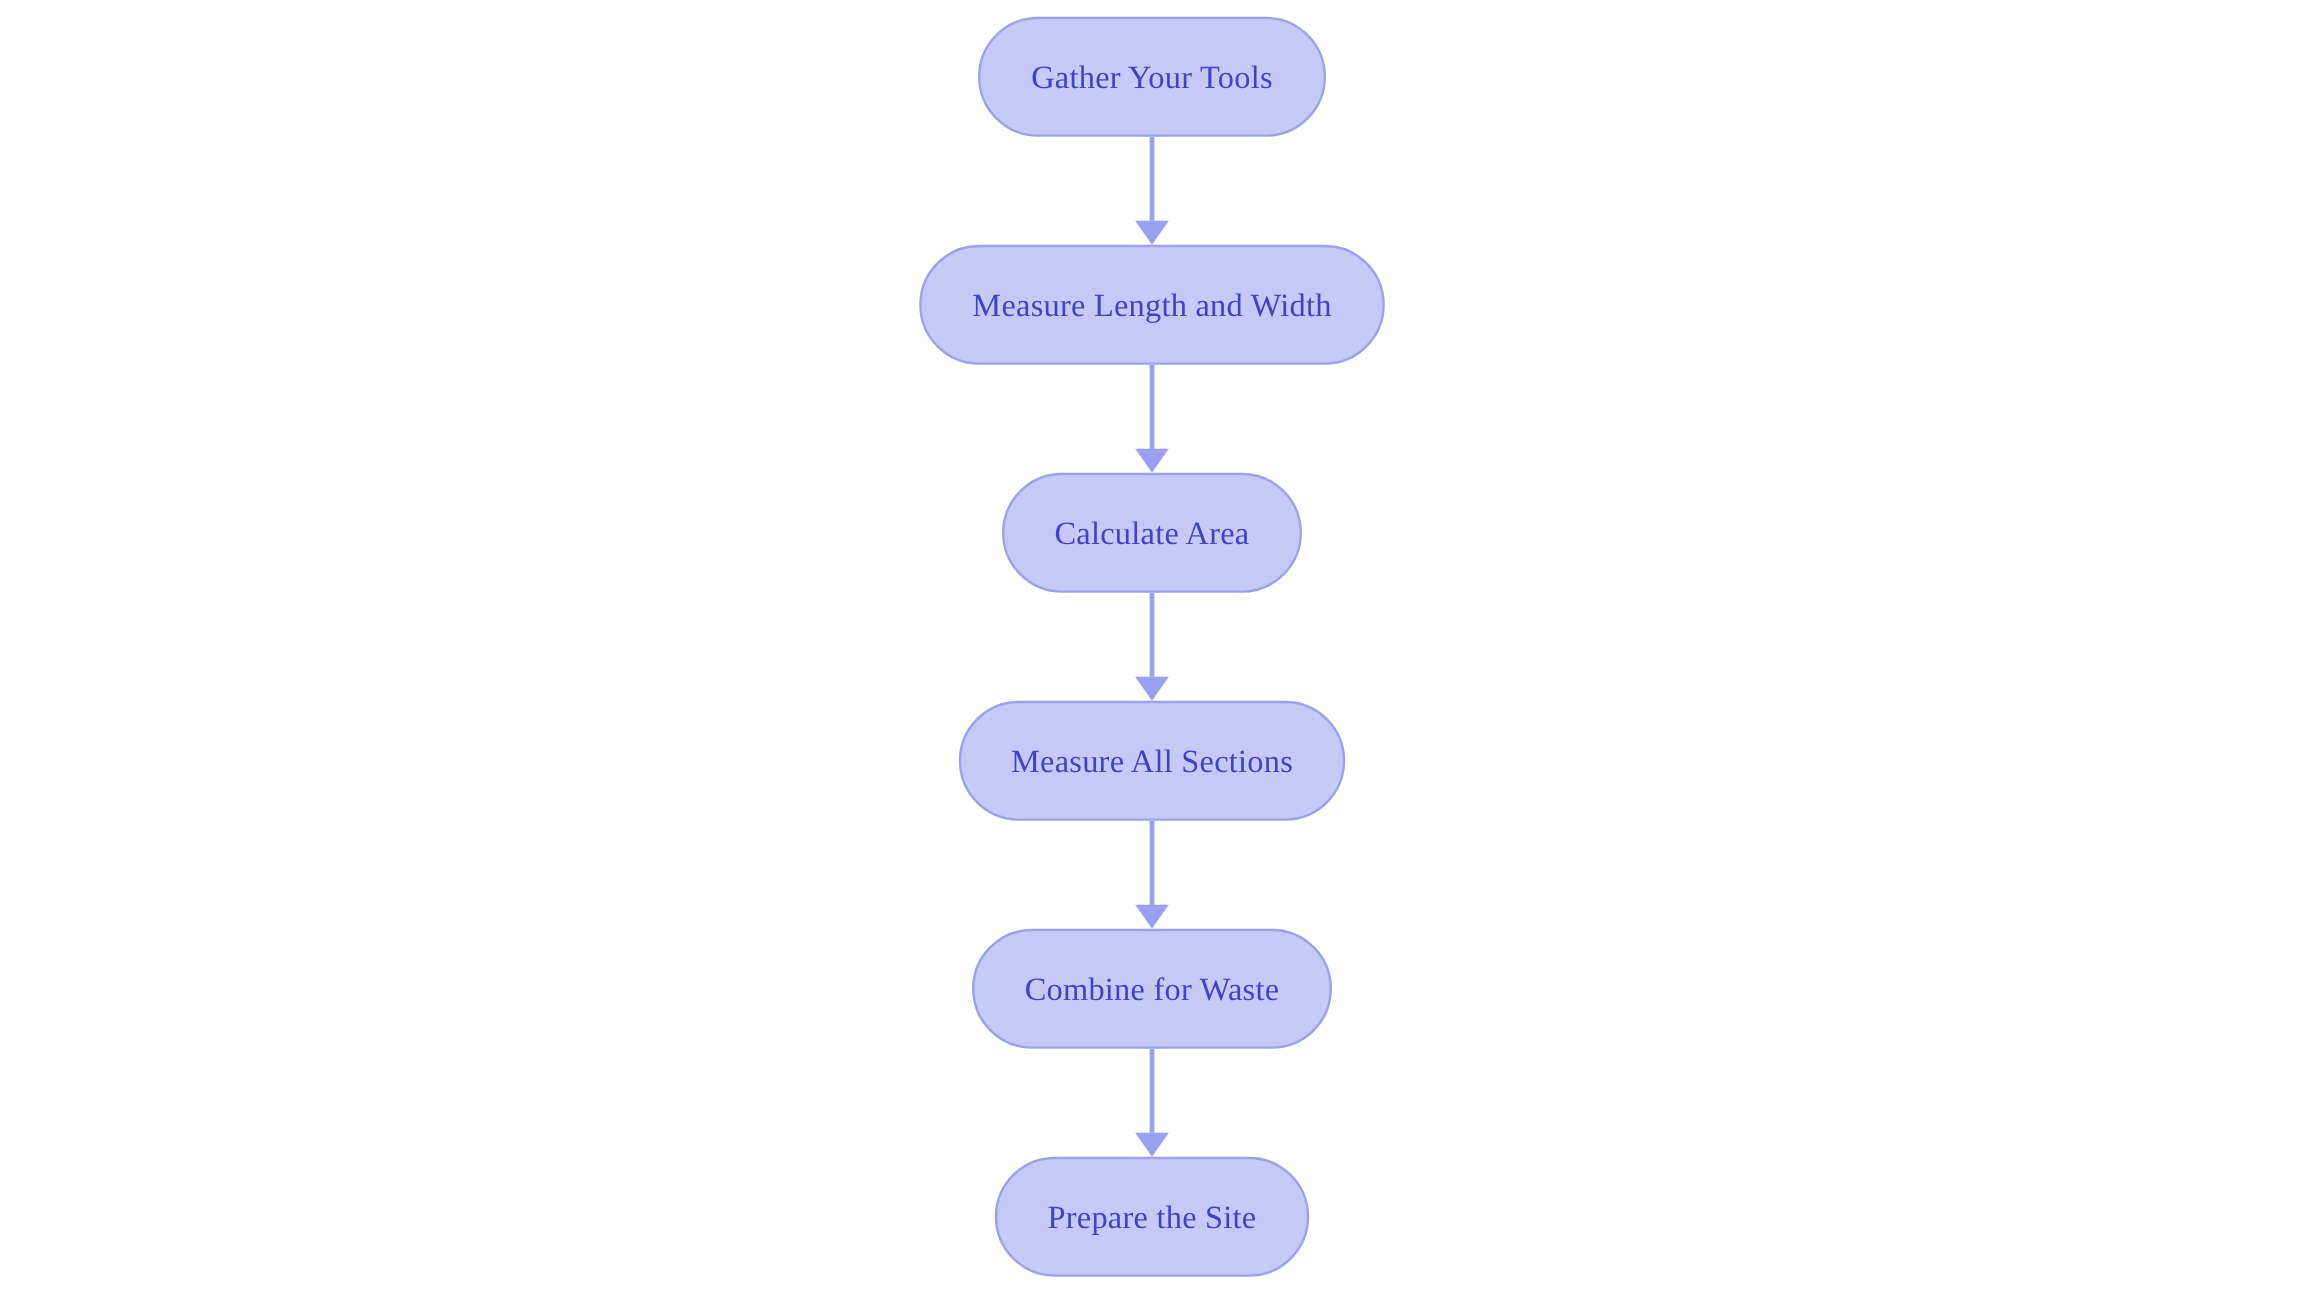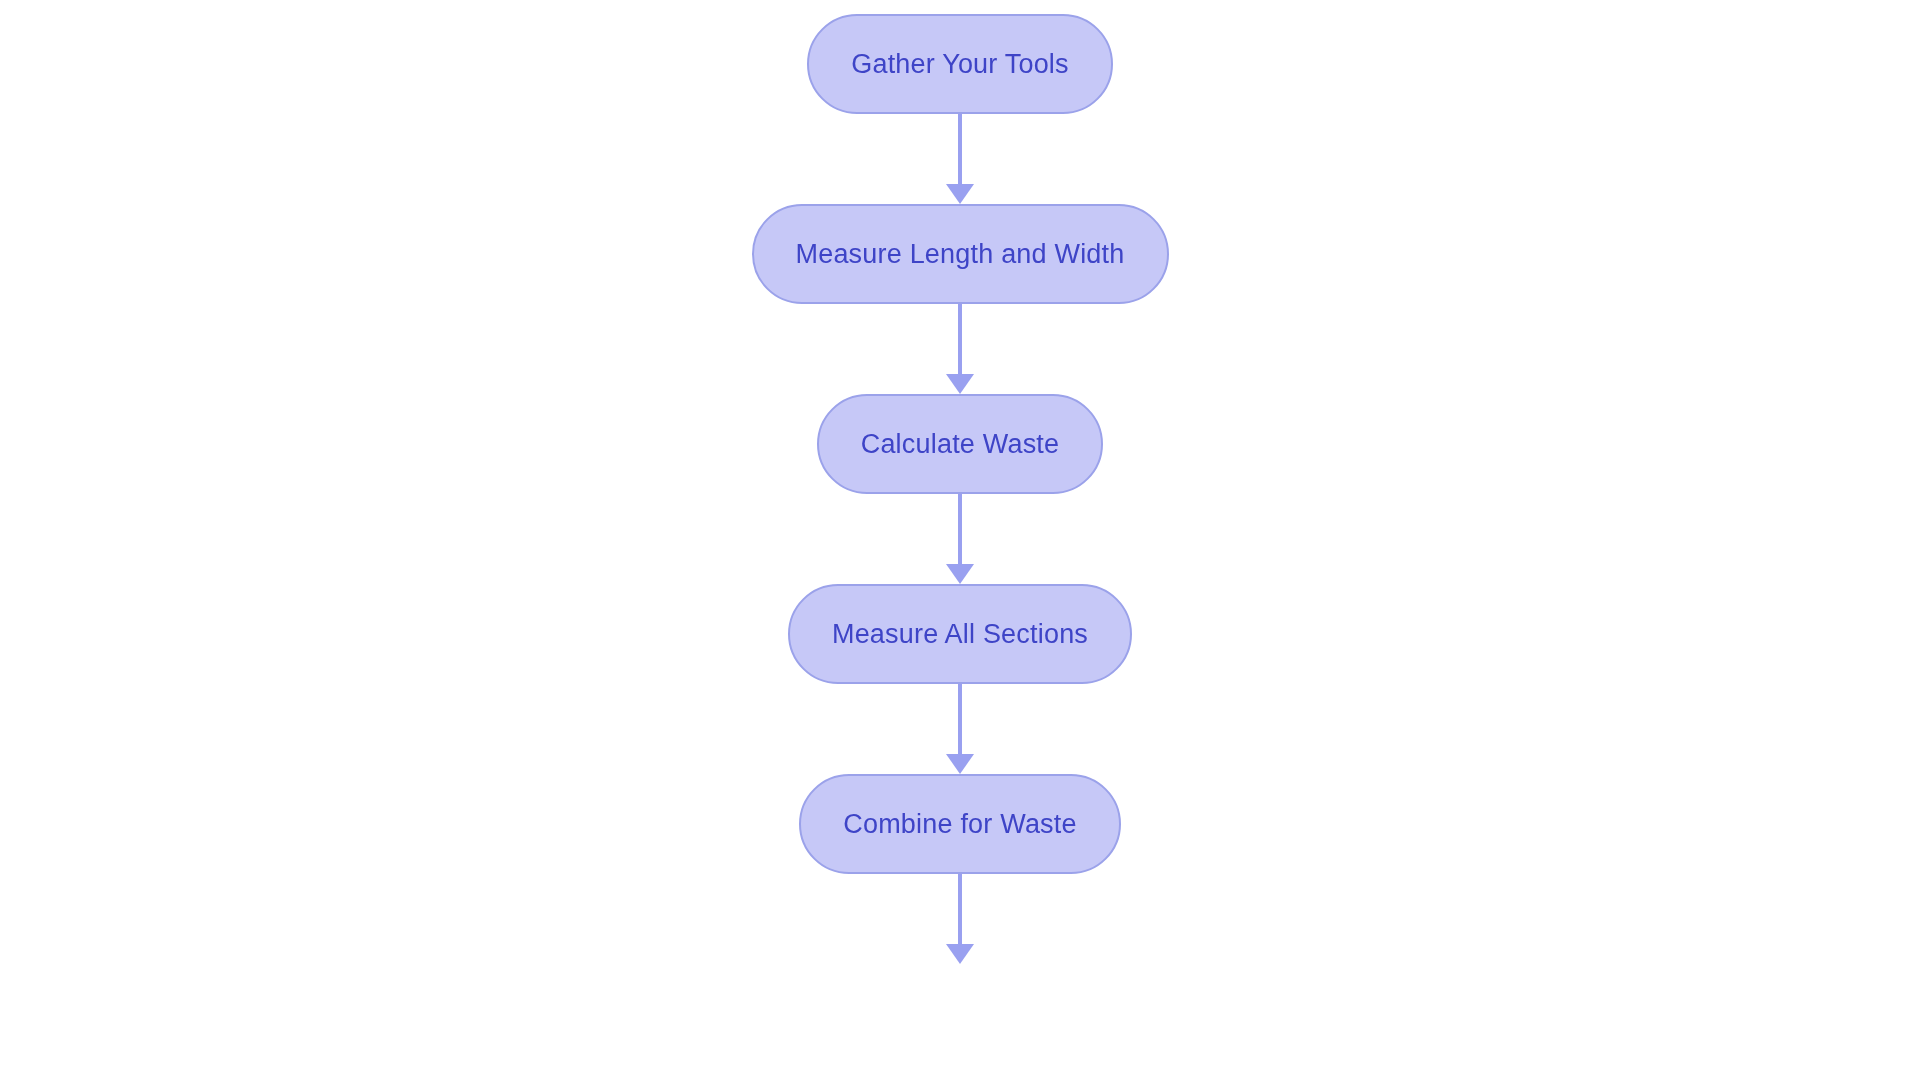--- a/index.html
+++ b/index.html
@@ -17,20 +17,21 @@
     width: 1920px;
     height: 1083px;
     background: #ffffff;
   }
   .flowchart {
     width: 100%;
     padding-top: 14px;
     display: flex;
     flex-direction: column;
     align-items: center;
+    font-family: Liberation Serif, serif;
   }
   .flow-node {
     height: 100px;
     box-sizing: border-box;
     padding: 0 42px;
     border-radius: 50px;
     background: var(--node-fill, #c6c8f7);
     border: 2px solid var(--node-border, #9ba2ea);
     display: flex;
     align-items: center;
@@ -81,21 +82,21 @@
   <div class="flow-node">
     <span class="flow-node-label">Measure Length and Width</span>
   </div>
 
   <div class="flow-arrow">
     <div class="arrow-stem"></div>
     <div class="arrow-head"></div>
   </div>
 
   <div class="flow-node">
-    <span class="flow-node-label">Calculate Waste</span>
+    <span class="flow-node-label">Calculate Area</span>
   </div>
 
   <div class="flow-arrow">
     <div class="arrow-stem"></div>
     <div class="arrow-head"></div>
   </div>
 
   <div class="flow-node">
     <span class="flow-node-label">Measure All Sections</span>
   </div>
@@ -107,14 +108,17 @@
 
   <div class="flow-node">
     <span class="flow-node-label">Combine for Waste</span>
   </div>
 
   <div class="flow-arrow">
     <div class="arrow-stem"></div>
     <div class="arrow-head"></div>
   </div>
 
+  <div class="flow-node">
+    <span class="flow-node-label">Prepare the Site</span>
+  </div>
 </div>
 </div>
 
 </body></html>

